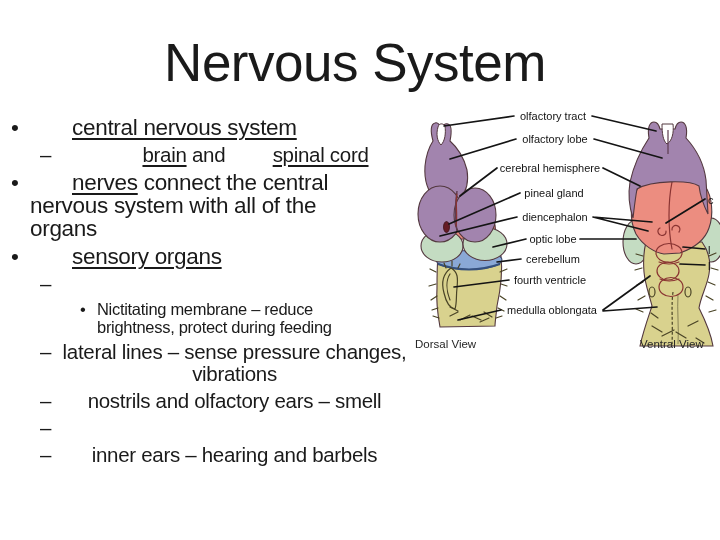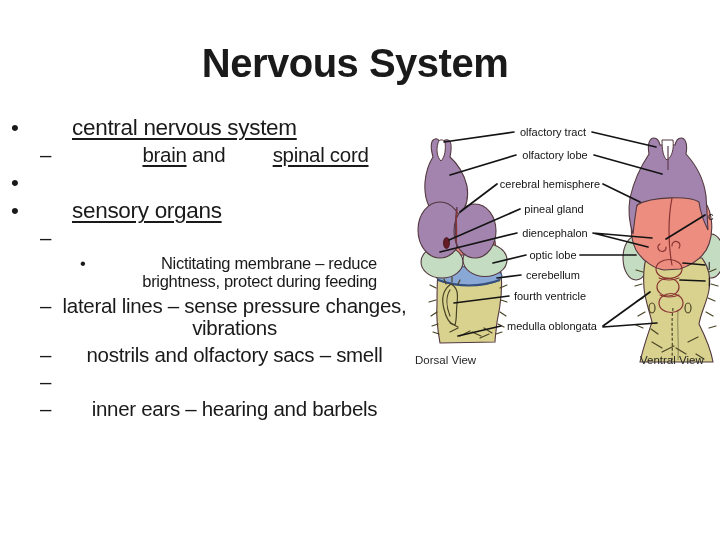--- a/index.html
+++ b/index.html
@@ -3,37 +3,37 @@
 <meta charset="utf-8">
 <style>
   html,body{margin:0;padding:0;background:#888;}
   .slide{
     position:relative; width:720px; height:540px; background:#ffffff;
     overflow:hidden; font-family:"Liberation Sans","DejaVu Sans",sans-serif;
     color:#1a1a1a;
   }
   .title{
     position:absolute; top:42px; left:0; width:710px; text-align:center;
-    font-size:40px; line-height:42px; font-weight:700; letter-spacing:-0.5px;
+    font-size:53px; line-height:42px; font-weight:400; letter-spacing:-0.5px;
   }
   .bullets{position:absolute; top:116px; left:0; width:410px;}
   .row{display:flex; align-items:flex-start; margin-bottom:5px; letter-spacing:-0.3px;}
   .lv1{font-size:22.5px; line-height:23px; padding-left:11px;}
   .lv2{font-size:20.5px; line-height:22px; padding-left:40px;}
   .lv3{font-size:16.5px; line-height:18px; padding-left:80px;}
   .mk{flex:0 0 auto; display:inline-block;}
   .lv1 > .mk{width:19px;}
   .lv2 > .mk{width:22px;}
   .lv3 > .mk{width:17px;}
   .txt{display:block;}
   .lv1 > .txt{width:336px;}
   .lv2 > .txt{width:345px;text-align:center;}
-  .lv3 > .txt{width:280px;text-align:right;}
+  .lv3 > .txt{width:280px;}
   .u{text-decoration:underline; text-decoration-thickness:2px; text-underline-offset:3px;margin-left:42px;}
-  .diagram{position:absolute; left:400px; top:112px; width:320px; height:270px;}
+  .diagram{position:absolute; left:400px; top:96px; width:320px; height:270px;}
   .diagram svg{display:block;}
   .lbl{font-size:11px; fill:#131313;}
   .cap{font-size:11.5px; fill:#262626;}
   .frag{font-size:11px; fill:#131313;}
   .ln{stroke:#141414; stroke-width:1.7; stroke-linecap:round;}
   .ol{stroke:#53383f; stroke-width:1.1;}
   .det{stroke:#4a4426; stroke-width:1.2; fill:none; stroke-linecap:round;}
   .detr{stroke:#8a3432; stroke-width:1.2; fill:none; stroke-linecap:round;}
 </style>
 </head>
@@ -47,39 +47,40 @@
     <div class="row lv1">
       <span class="mk">•</span>
       <span class="txt"><span class="u">central nervous system</span></span>
     </div>
     <div class="row lv2">
       <span class="mk">–</span>
       <span class="txt"><span class="u">brain</span><span> and </span><span class="u">spinal cord</span></span>
     </div>
     <div class="row lv1">
       <span class="mk">•</span>
+      <span class="txt"><span class="u">nerves</span><span> connect the central nervous system with all of the organs</span></span>
     </div>
     <div class="row lv1">
       <span class="mk">•</span>
       <span class="txt"><span class="u">sensory organs</span></span>
     </div>
     <div class="row lv2">
       <span class="mk">–</span>
     </div>
     <div class="row lv3">
       <span class="mk">•</span>
       <span class="txt"><span>Nictitating membrane – reduce brightness, protect during feeding</span></span>
     </div>
     <div class="row lv2">
       <span class="mk">–</span>
       <span class="txt"><span>lateral lines – sense pressure changes, vibrations</span></span>
     </div>
     <div class="row lv2">
       <span class="mk">–</span>
-      <span class="txt"><span>nostrils and olfactory sacs – smell</span></span>
+      <span class="txt"><span>nostrils and olfactory ears – smell</span></span>
     </div>
     <div class="row lv2">
       <span class="mk">–</span>
     </div>
     <div class="row lv2">
       <span class="mk">–</span>
       <span class="txt"><span> inner ears – hearing and barbels</span></span>
     </div>
   </div>
 

